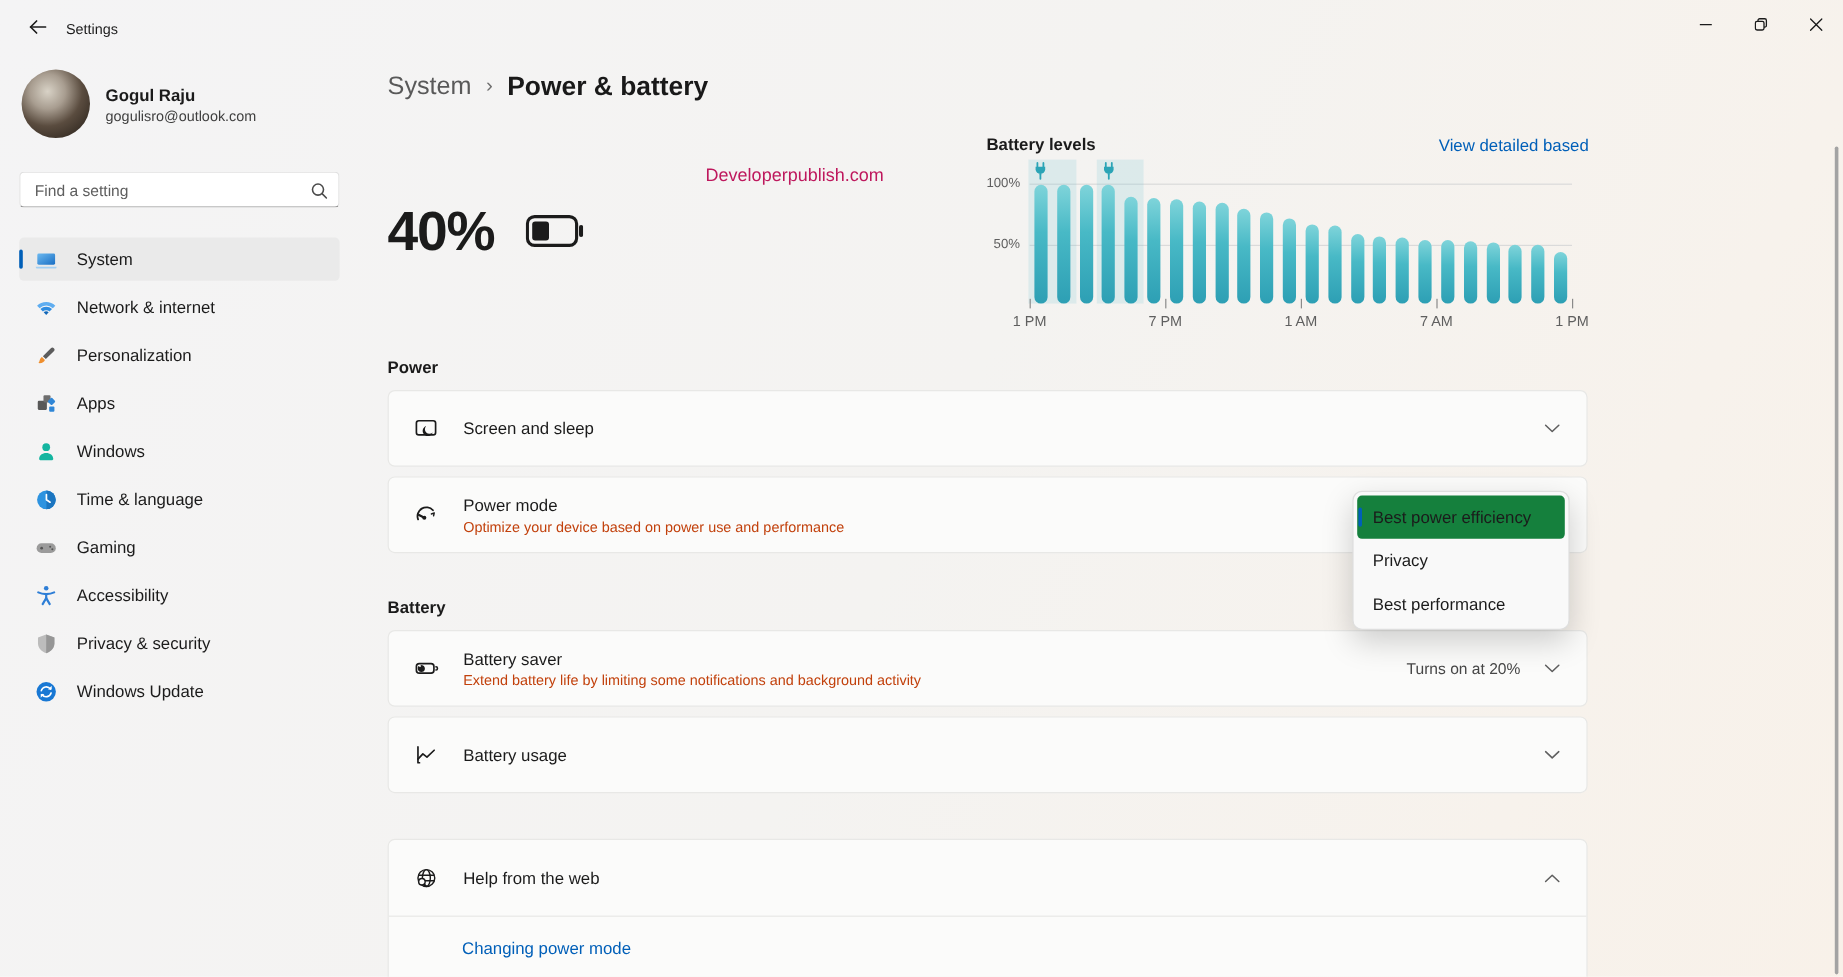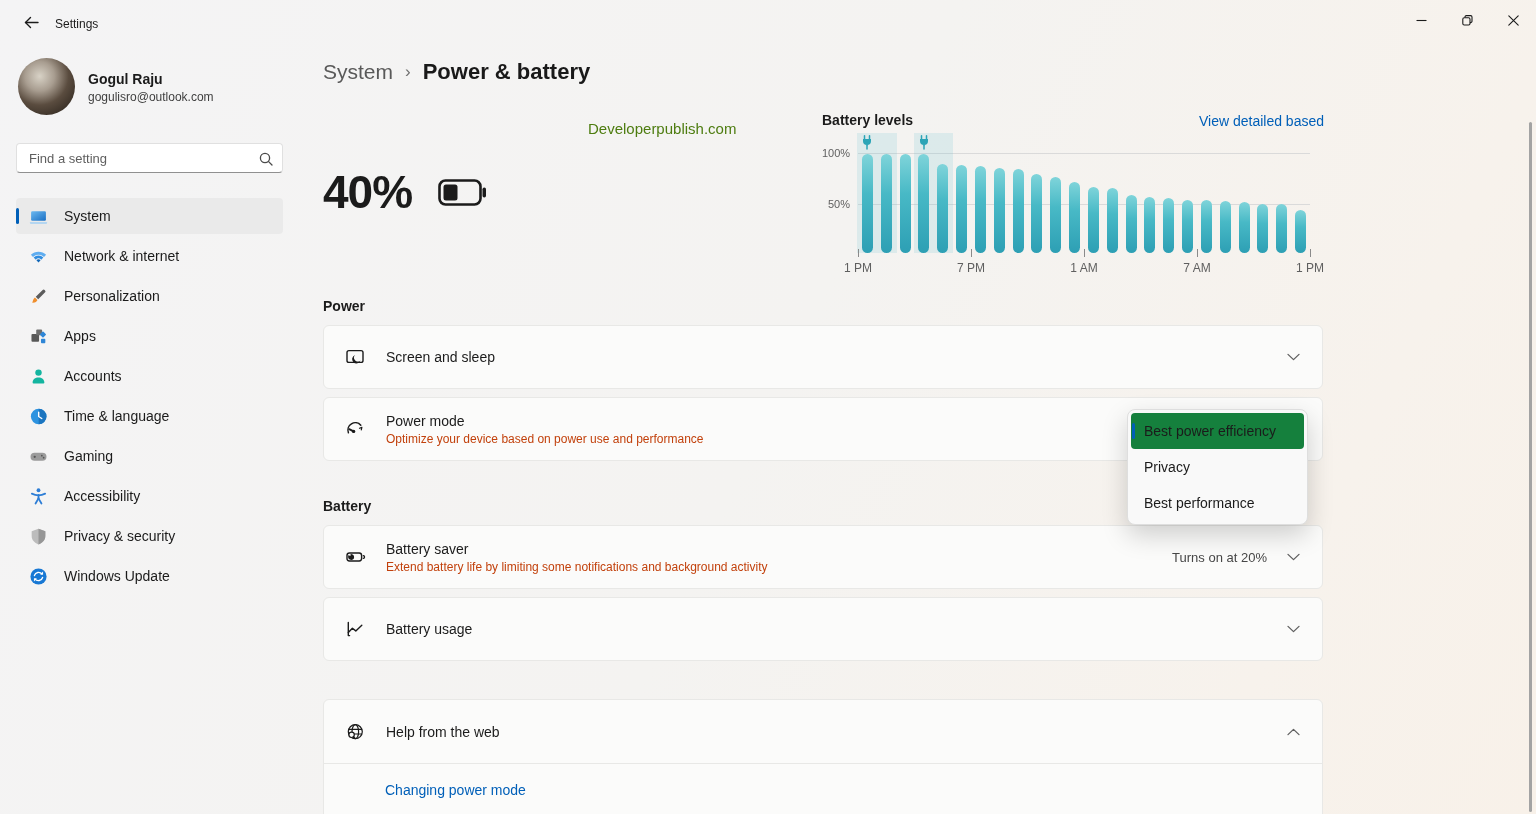--- a/index.html
+++ b/index.html
@@ -35,21 +35,21 @@
   .nav-item.selected { background:#eaeaea; }
   .nav-accent { display:none; position:absolute; left:0; top:10px; width:3px; height:16px; border-radius:2px; background:#005FB8; }
   .nav-item.selected .nav-accent { display:block; }
   .nav-icon { width:19px; height:19px; display:flex; align-items:center; justify-content:center; }
 
   
   .breadcrumb { left:323px; top:59px; display:flex; align-items:center; gap:12px; }
   .crumb-parent { font-size:21px; color:#595959; }
   .crumb-sep { font-size:17px; color:#6f6f6f; }
   .crumb-current { font-size:22px; font-weight:700; color:#191919; }
-  .watermark { left:588px; top:120px; font-size:15px; color:#4d7c0f; }
+  .watermark { left:588px; top:138px; font-size:15px; color:#be185d; }
   .battery-overview { left:323px; top:165px; display:flex; align-items:center; gap:26px; }
   .battery-percent { font-size:46px; font-weight:600; letter-spacing:-1px; }
 
   
   .chart { left:822px; top:110px; width:502px; height:172px; }
   .chart-title { position:absolute; left:0; top:2px; font-size:14px; font-weight:700; }
   .chart-link { position:absolute; right:0; top:3px; font-size:14px; color:#005FB8; cursor:pointer; }
   .gridline { position:absolute; left:36px; width:452px; height:1px; background:#dadada; }
   .ylab { position:absolute; left:0; width:28px; text-align:right; font-size:11px; color:#5f5f5f; }
   .bar { position:absolute; width:11px; border-radius:6px;
@@ -174,21 +174,21 @@
       </span>
       <span>Apps</span>
     </div>
     <div class="nav-item">
       <span class="nav-icon">
         <svg width="19" height="19" viewBox="0 0 20 20">
           <circle cx="10" cy="5.9" r="3.4" fill="#14b5a0"></circle>
           <path d="M3.8 16.4 c0 -3.4 2.8 -5.3 6.2 -5.3 s6.2 1.9 6.2 5.3 a1 1 0 0 1 -1 1 H4.8 a1 1 0 0 1 -1 -1 z" fill="#14b5a0"></path>
         </svg>
       </span>
-      <span>Accounts</span>
+      <span>Windows</span>
     </div>
     <div class="nav-item">
       <span class="nav-icon">
         <svg width="19" height="19" viewBox="0 0 20 20">
           <circle cx="10.2" cy="10" r="8.2" fill="#2d93e0"></circle>
           <path d="M10.2 1.8 a8.2 8.2 0 0 1 0 16.4 z" fill="#1b75c0"></path>
           <path d="M10.2 5.4 V10 l3.2 2.1" stroke="#ffffff" stroke-width="1.5" fill="none" stroke-linecap="round" stroke-linejoin="round"></path>
         </svg>
       </span>
       <span>Time &amp; language</span>

